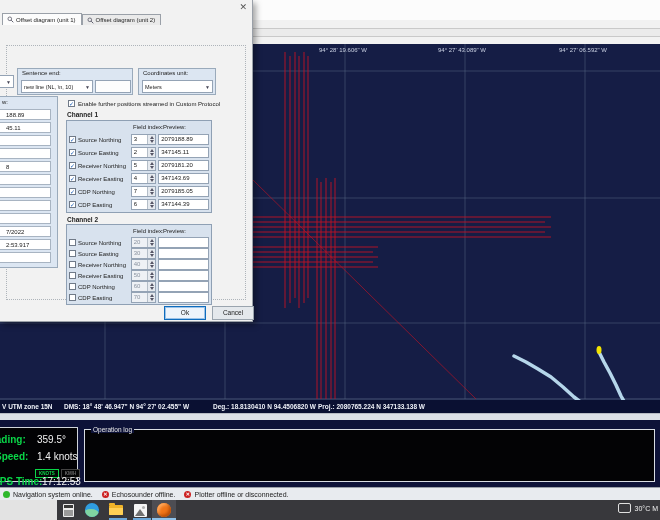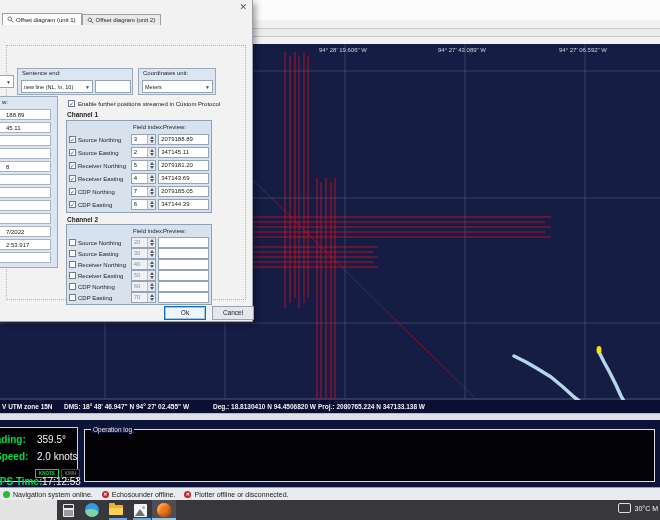--- a/index.html
+++ b/index.html
@@ -175,21 +175,21 @@
   <div class="chrome-strip"></div>
 
   <div class="panel-zone">
     <div class="instrument-box">
       <div class="inst-row" style="top:6px">
         <span class="inst-label" style="left:12px">Heading:</span>
         <span class="inst-value" style="left:66px">359.5°</span>
       </div>
       <div class="inst-row" style="top:23px">
         <span class="inst-label" style="left:24px">Speed:</span>
-        <span class="inst-value" style="left:66px">2.0 knots</span>
+        <span class="inst-value" style="left:66px">1.4 knots</span>
       </div>
       <div class="unit-btns">
         <span class="unit-btn active">KNOTS</span>
         <span class="unit-btn">KM/H</span>
       </div>
       <div class="inst-row" style="top:48px">
         <span class="inst-label" style="left:21px">GPS Time:</span>
         <span class="inst-value" style="left:71px">17:12:53</span>
       </div>
     </div>

